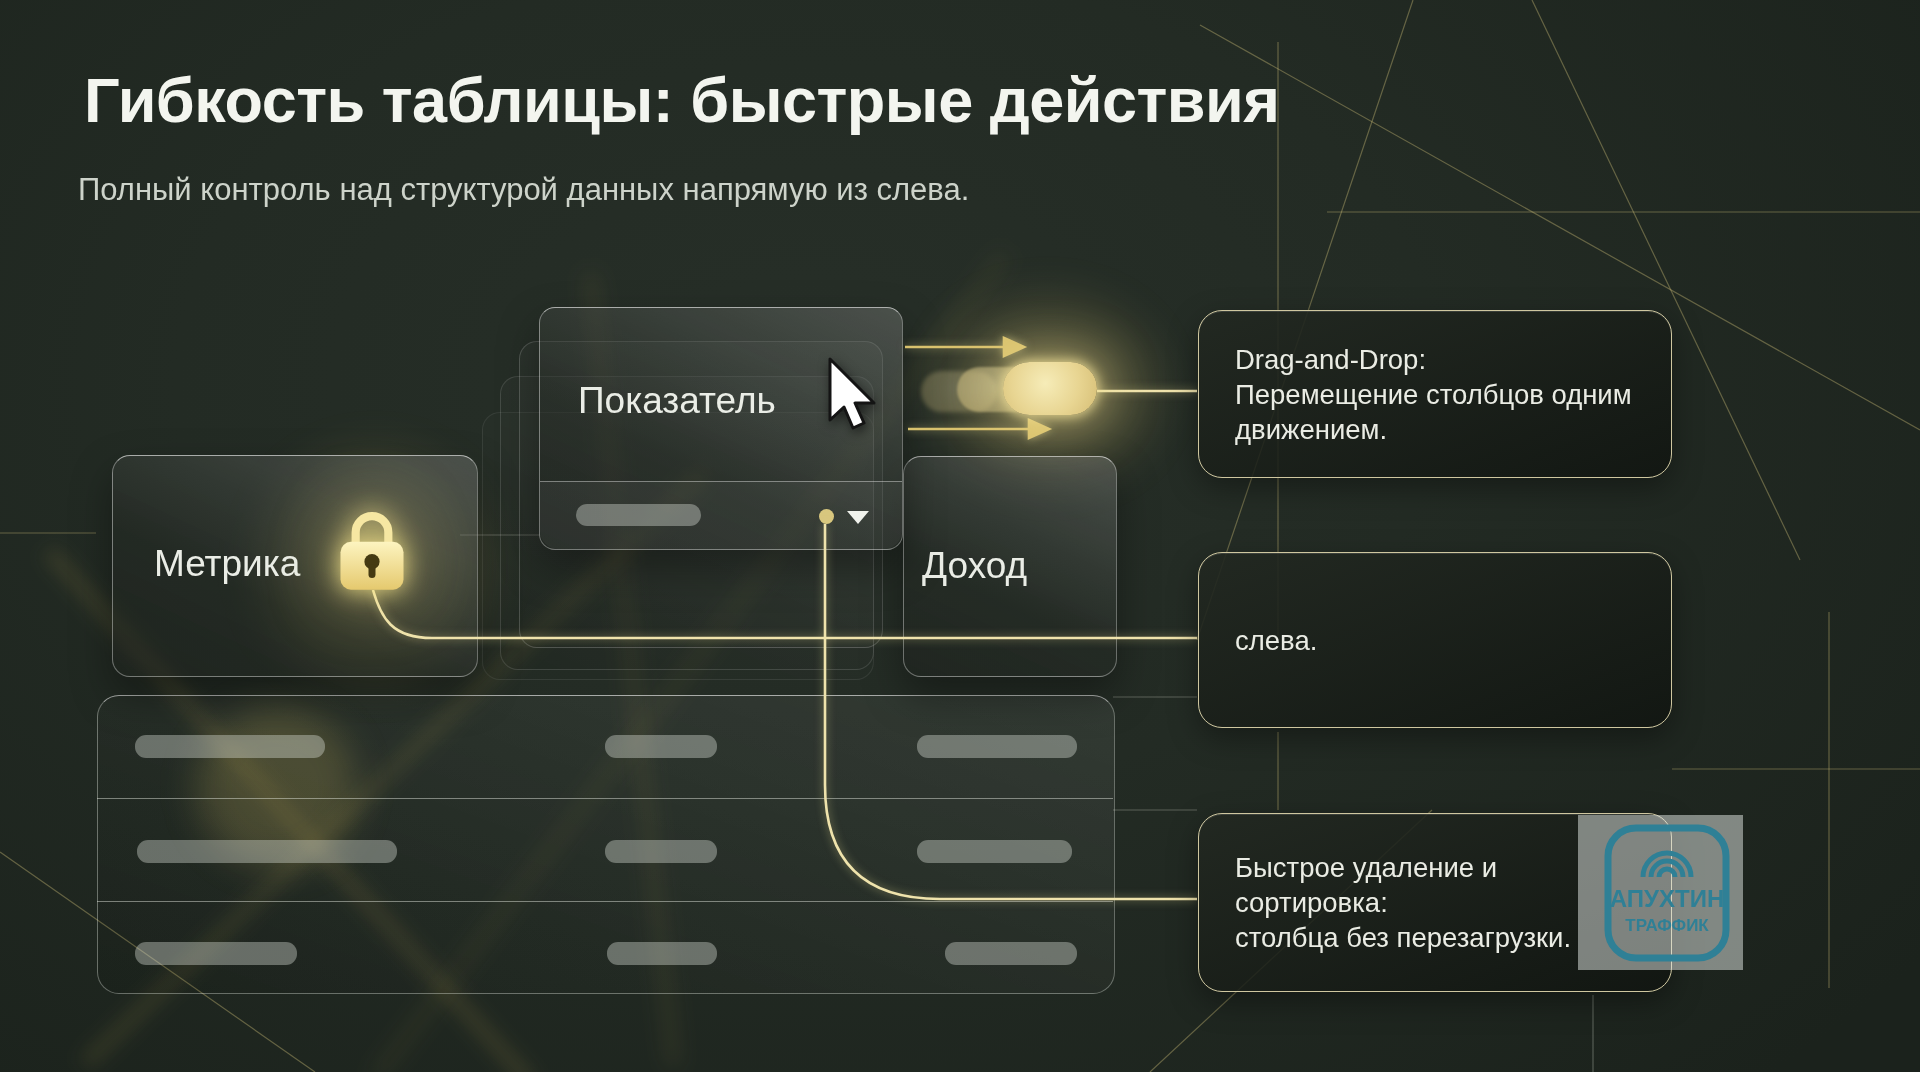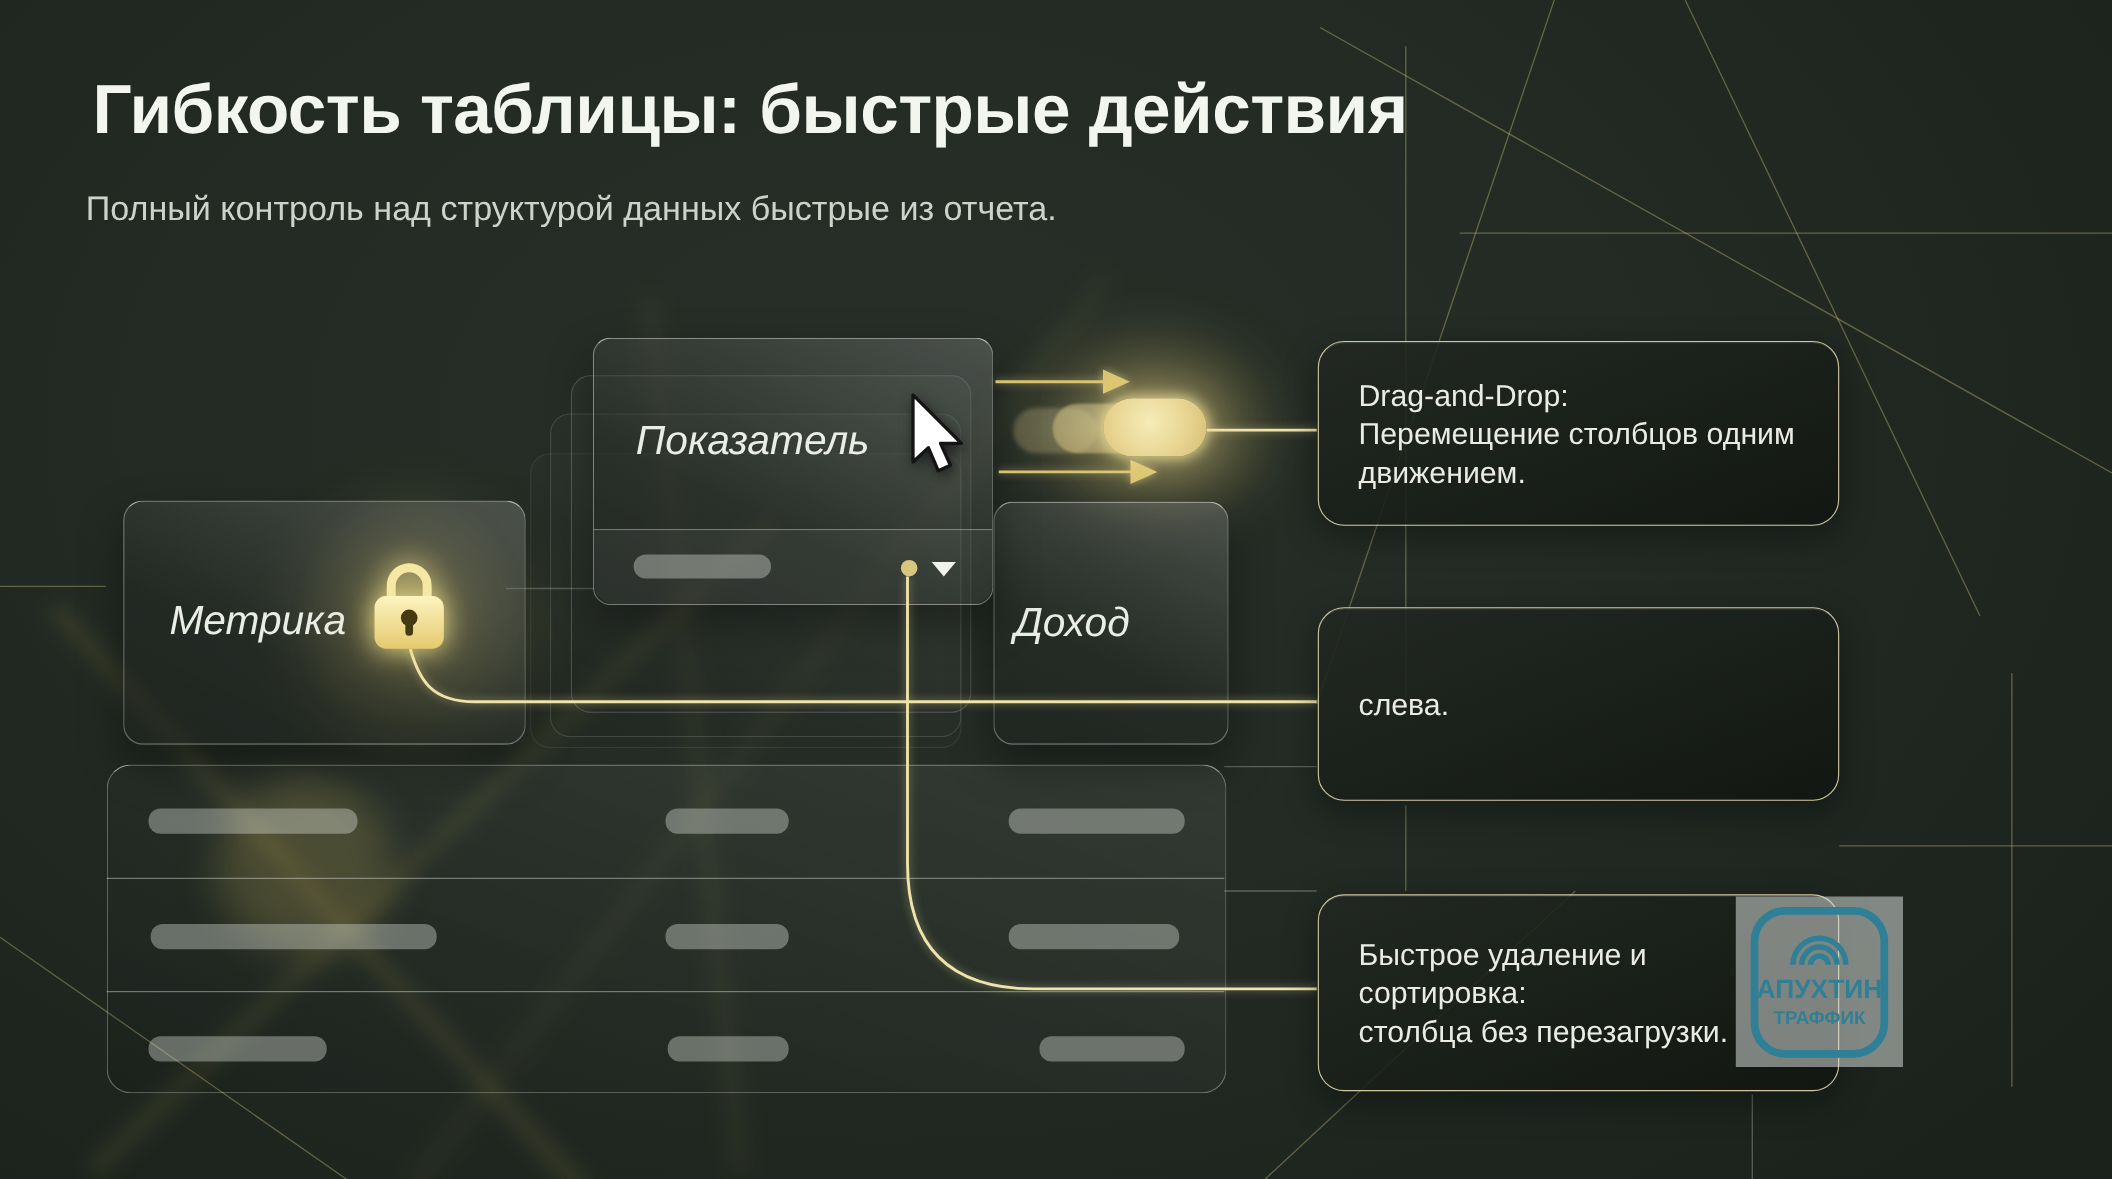--- a/index.html
+++ b/index.html
@@ -17,21 +17,20 @@
   .glow{position:absolute;border-radius:50%;pointer-events:none;}
   
   .glass{
     position:absolute;border-radius:18px;
     background:
       linear-gradient(205deg, rgba(255,255,255,0.16) 0%, rgba(255,255,255,0.05) 38%, rgba(10,14,10,0.10) 62%, rgba(6,9,6,0.22) 100%),
       rgba(44,50,44,0.38);
     border:1px solid rgba(255,255,255,0.34);
     border-top-color:rgba(255,255,255,0.62);
     box-shadow:0 18px 40px rgba(0,0,0,0.35);
-    font-style:italic;
   }
   .ghost{
     position:absolute;border-radius:18px;
     background:linear-gradient(205deg, rgba(255,255,255,0.09), rgba(20,24,20,0.25));
     border:1px solid rgba(255,255,255,0.30);
   }
   .card-label{font-size:37px;color:#eaede6;font-weight:400;}
   
   .card-footer{
     position:absolute;left:0;right:0;top:173px;bottom:0;
@@ -63,20 +62,21 @@
   
   .drag-pill{
     position:absolute;border-radius:28px;
     background:radial-gradient(circle at 45% 40%, #f6ecb8 0%, #e8d592 55%, #d5bd74 100%);
   }
   .drag-pill.main{box-shadow:0 0 46px 12px rgba(240,220,140,0.55), 0 0 12px 2px rgba(245,230,160,0.8);}
   
   .watermark{
     position:absolute;left:1578px;top:815px;width:152px;height:155px;
     background:rgba(222,228,224,0.52);
+    padding-left:13px;
   }
   svg{display:block;}
   .noptr{pointer-events:none;}
 </style>
 </head>
 <body>
 
 <div id="stage">
 
   <div class="beam" style="width:720px;height:15px;left:-70px;top:810px;transform:rotate(47.8deg);background:rgba(170,152,70,0.18);"></div>
@@ -103,21 +103,21 @@
     </g>
     <g stroke="rgba(225,228,215,0.30)" stroke-width="1.2" fill="none">
       <path d="M1113 697 H1197"></path>
       <path d="M1113 810 H1197"></path>
       <path d="M460 535 H540"></path>
       <path d="M1593 995 V1072"></path>
     </g>
   </svg>
 
   <div class="abs title">Гибкость таблицы: быстрые действия</div>
-  <div class="abs subtitle">Полный контроль над структурой данных быстрые из отчета.</div>
+  <div class="abs subtitle">Полный контроль над структурой данных напрямую из слева.</div>
 
   <div class="table-panel"></div>
   <div class="row-divider" style="top:798px;"></div>
   <div class="row-divider" style="top:901px;"></div>
 
   <div class="pill-ph" style="left:135px;top:735px;width:190px;height:23px;"></div>
   <div class="pill-ph" style="left:605px;top:735px;width:112px;height:23px;"></div>
   <div class="pill-ph" style="left:917px;top:735px;width:160px;height:23px;"></div>
 
   <div class="pill-ph" style="left:137px;top:840px;width:260px;height:23px;"></div>

